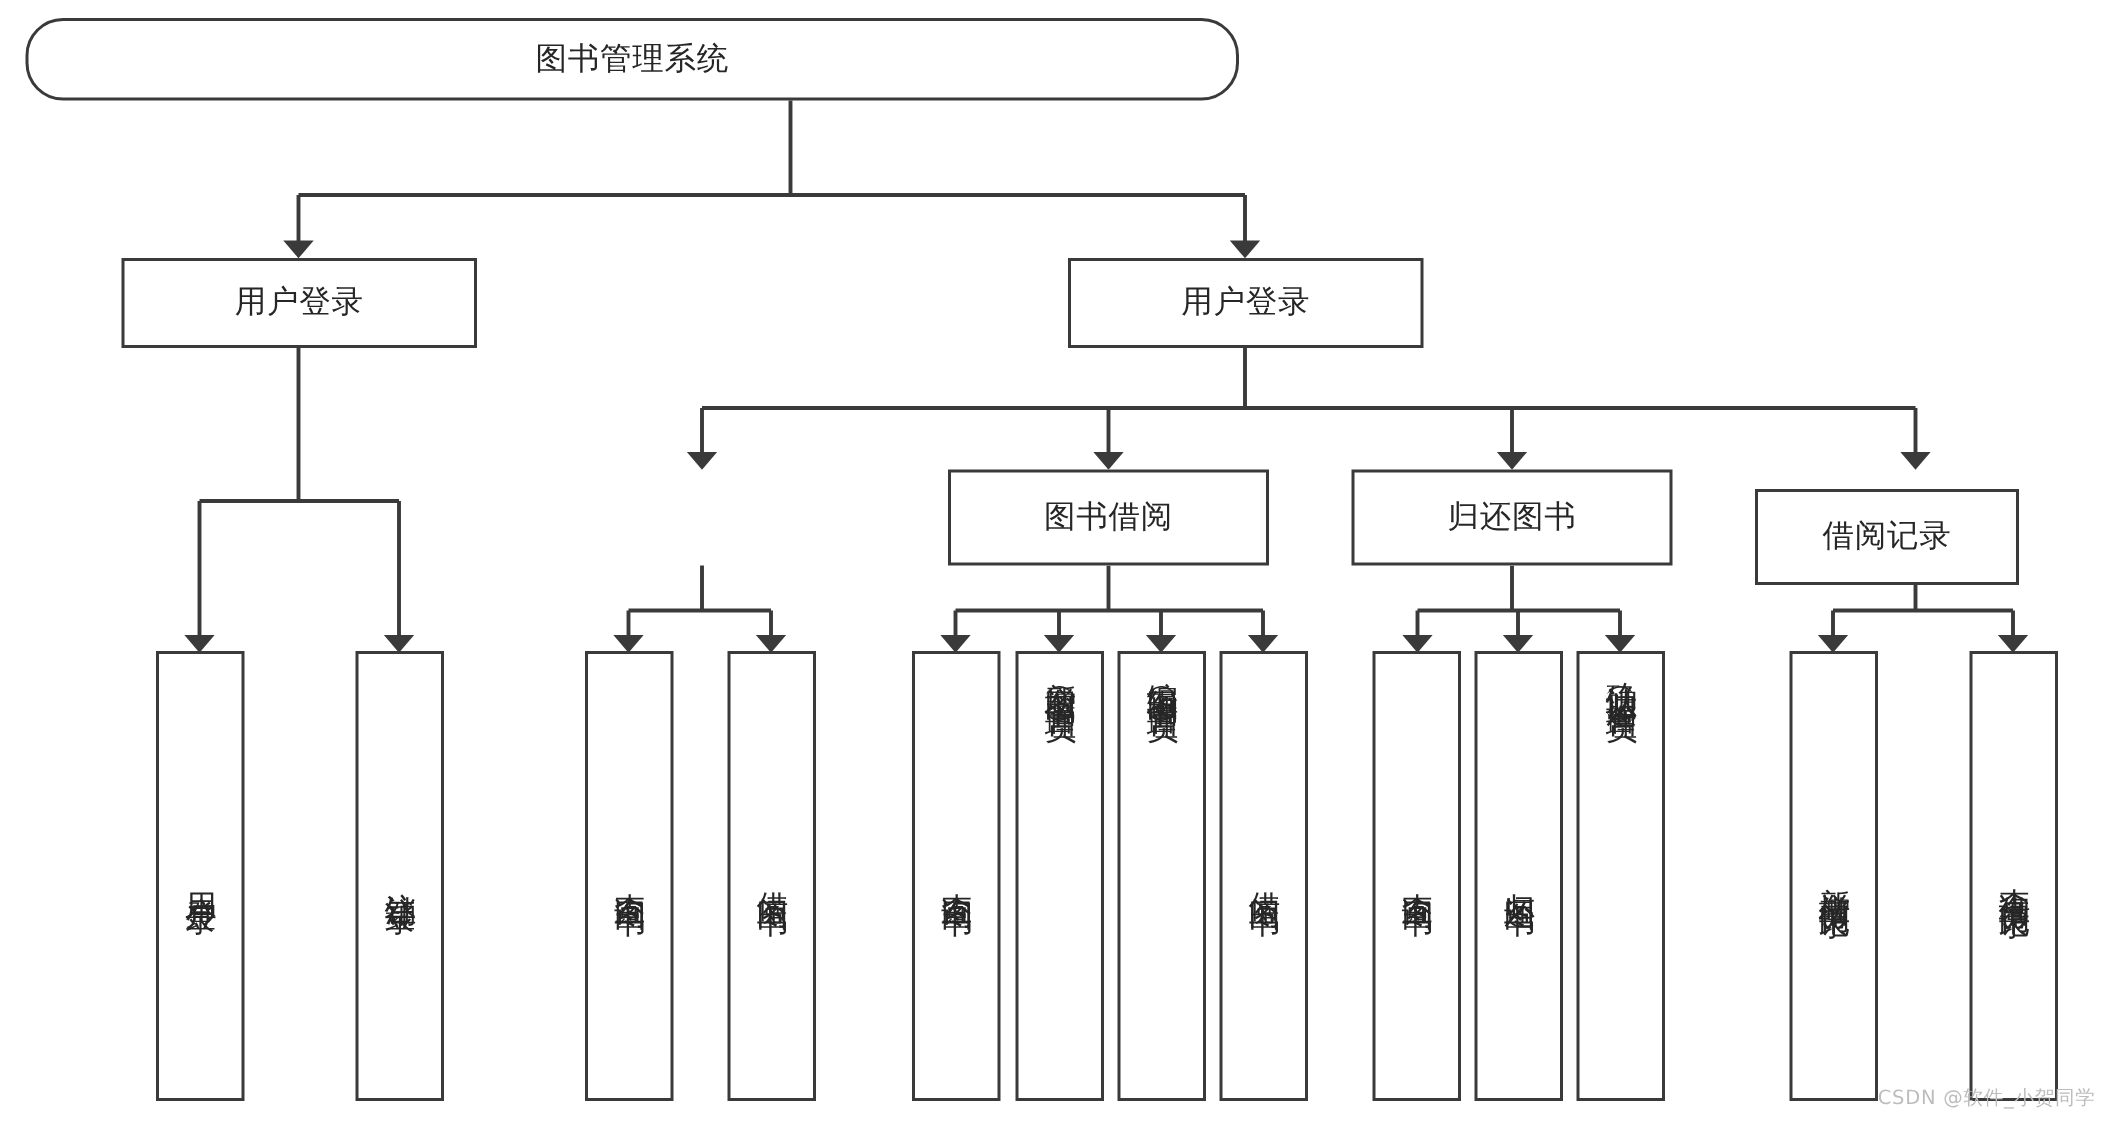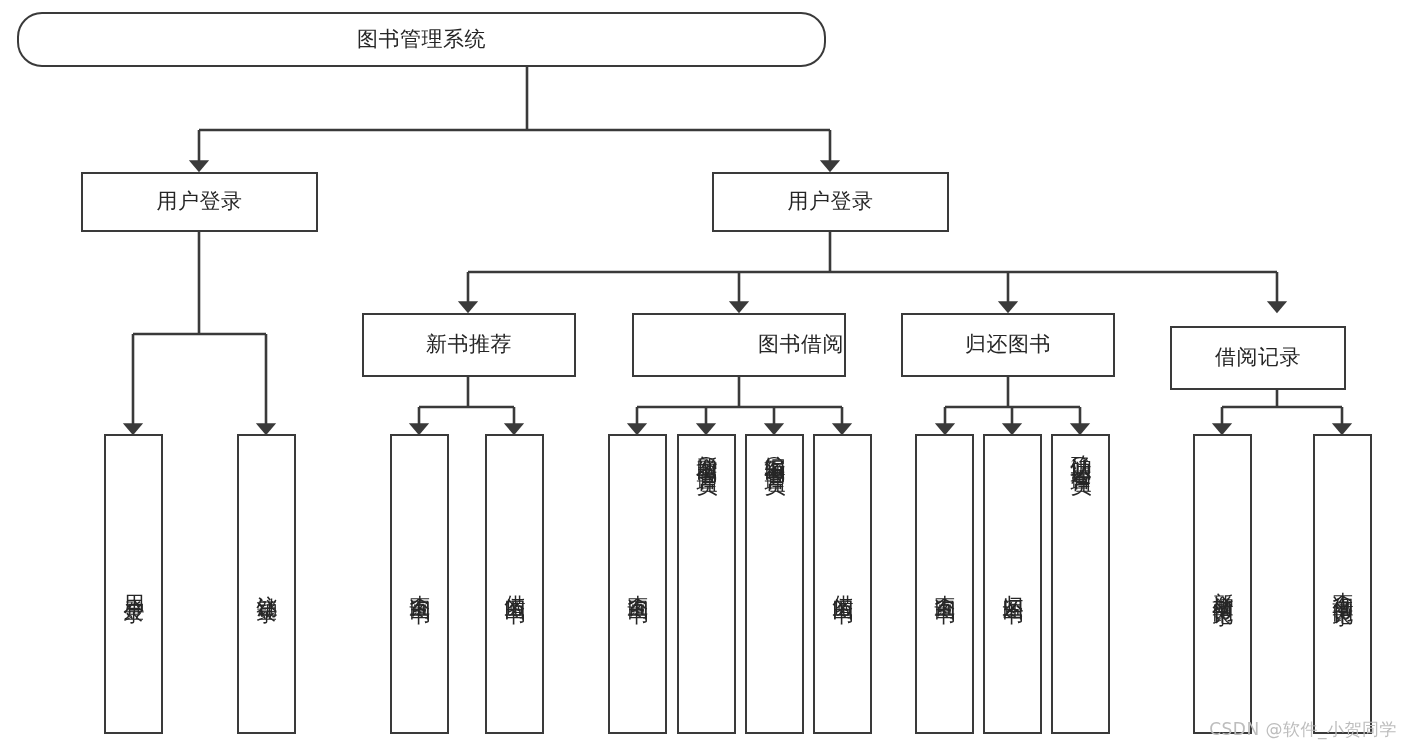--- a/index.html
+++ b/index.html
@@ -66,21 +66,21 @@
     justify-content: center;
   }
   .leaf-inner.topalign {
     align-items: flex-start;
     padding-top: 2px;
   }
   #watermark {
     position: absolute;
     right: 8px;
     bottom: 6px;
-    font-size: 17px;
+    font-size: 13px;
     color: #bdbdbd;
     letter-spacing: 0.5px;
     white-space: nowrap;
     pointer-events: none;
   }
 </style>
 </head>
 <body>
 
 <div id="diagram-canvas">
@@ -142,25 +142,22 @@
   </div>
 
   <div class="node horiz" style="left:81px; top:172px; width:237px; height:60px;">
     <span>用户登录</span>
   </div>
 
   <div class="node horiz" style="left:712px; top:172px; width:237px; height:60px;">
     <span>用户登录</span>
   </div>
 
-  <div class="node horiz" style="left:362px; top:313px; width:214px; height:64px;">
-    <span>新书推荐</span>
-  </div>
-
-  <div class="node horiz" style="left:632px; top:313px; width:214px; height:64px;justify-content:flex-end;">
+
+  <div class="node horiz" style="left:632px; top:313px; width:214px; height:64px;">
     <span>图书借阅</span>
   </div>
 
   <div class="node horiz" style="left:901px; top:313px; width:214px; height:64px;">
     <span>归还图书</span>
   </div>
 
   <div class="node horiz" style="left:1170px; top:326px; width:176px; height:64px;">
     <span>借阅记录</span>
   </div>

